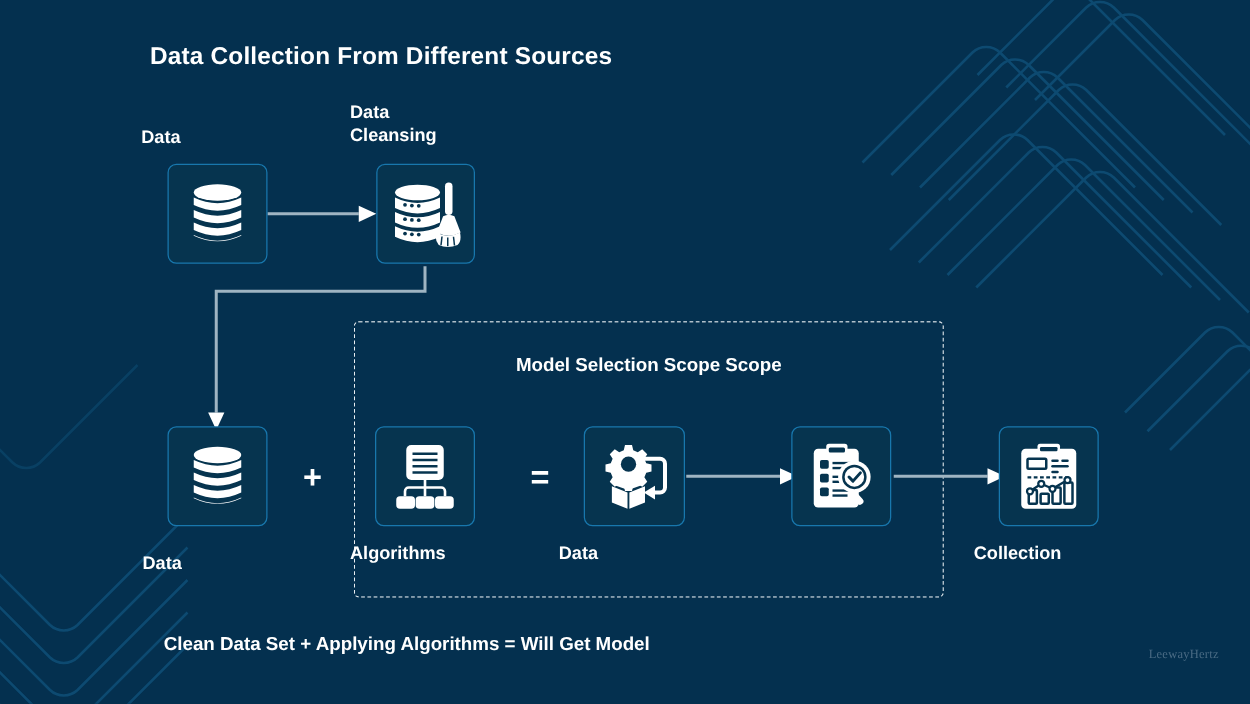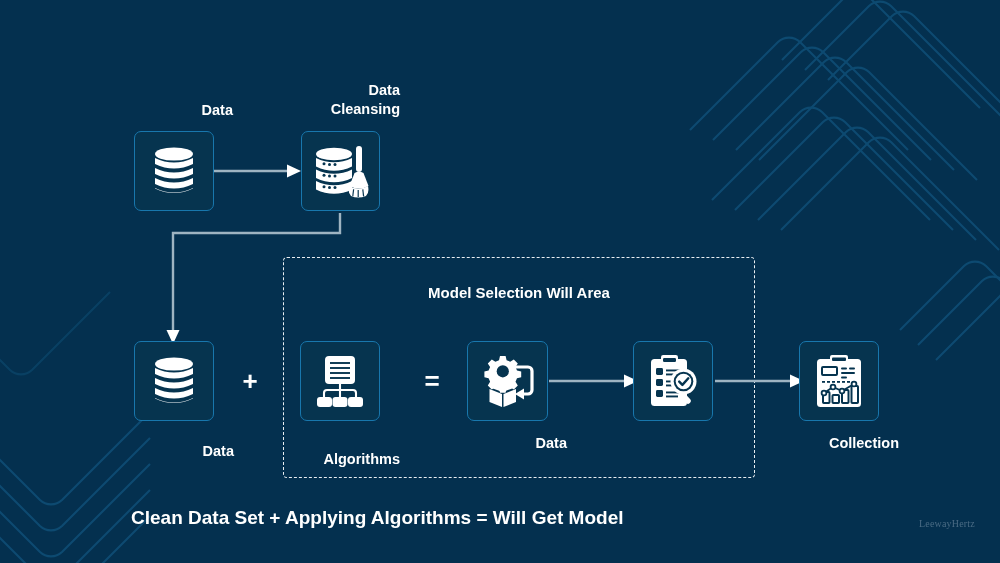--- a/index.html
+++ b/index.html
@@ -29,21 +29,21 @@
     border-radius:7px;
     background:#083css;
     background:#06344f;
     box-sizing:border-box;
     display:flex;align-items:center;justify-content:center;
   }
   .node svg{display:block;}
 
   
   .cap{
-    position:absolute;text-align:right;
+    position:absolute;text-align:left;
     font-size:14.5px;font-weight:bold;color:#ffffff;
     line-height:19px;white-space:pre-line;
   }
   .cap-top{font-size:14.5px;}
 
   
   .op{
     position:absolute;font-size:26px;font-weight:bold;color:#ffffff;
     text-align:center;line-height:1;
   }
@@ -57,21 +57,21 @@
   }
   .scope-label{
     position:absolute;
     font-size:15px;font-weight:bold;color:#ffffff;
     text-align:center;white-space:nowrap;
   }
 
   
   .footer{
     position:absolute;left:131px;top:507px;
-    font-size:19px;font-weight:bold;color:#ffffff;white-space:nowrap;
+    font-size:15px;font-weight:bold;color:#ffffff;white-space:nowrap;
   }
   .watermark{
     position:absolute;right:25px;top:518px;
     font-family:"Liberation Serif", serif;
     font-size:10px;color:#4a6b84;letter-spacing:.2px;white-space:nowrap;
   }
   .connectors{position:absolute;left:0;top:0;width:1000px;height:563px;pointer-events:none;}
 </style>
 </head>
 <body>
@@ -116,23 +116,24 @@
         <path d="M-40,498 L40,578 A16,16 0 0 0 62,578 L150,490"></path>
         <path d="M-40,524 L40,604 A16,16 0 0 0 62,604 L150,516"></path>
       </g>
 
       <g opacity="0.6">
         <path d="M-60,300 L10,370 A16,16 0 0 0 32,370 L110,292"></path>
       </g>
     </g>
   </svg>
 
+  <div class="title">Data Collection From Different Sources</div>
 
   <div class="scope" style="left:283px;top:257px;width:472px;height:221px;"></div>
-  <div class="scope-label" style="left:283px;top:284px;width:472px;">Model Selection Will Area</div>
+  <div class="scope-label" style="left:283px;top:284px;width:472px;">Model Selection Scope Scope</div>
 
   <svg class="connectors" viewBox="0 0 1000 563">
     <g stroke="#9fb4c2" stroke-width="2.4" fill="none">
 
       <line x1="214" y1="171" x2="287" y2="171"></line>
 
       <path d="M340,213 L340,233 L173,233 L173,330"></path>
 
       <line x1="549" y1="381" x2="624" y2="381"></line>
 
@@ -230,21 +231,21 @@
           <path d="M26,30 L26,36"></path>
           <path d="M10,43 L10,39 A3,3 0 0 1 13,36 L39,36 A3,3 0 0 1 42,39 L42,43"></path>
           <path d="M26,36 L26,43"></path>
         </g>
         <rect x="3" y="43" width="15" height="10" rx="3"></rect>
         <rect x="18.5" y="43" width="15" height="10" rx="3"></rect>
         <rect x="34" y="43" width="15" height="10" rx="3"></rect>
       </g>
     </svg>
   </div>
-  <div class="cap" style="left:280px;top:450px;width:120px;">Algorithms</div>
+  <div class="cap" style="left:280px;top:434px;width:120px;">Algorithms</div>
 
   <div class="op" style="left:414px;top:368px;width:36px;">=</div>
 
   <div class="node" style="left:467px;top:341px;width:81px;height:80px;">
     <svg width="56" height="54" viewBox="0 0 56 54">
       <g fill="#ffffff">
 
         <path d="M20,2 l5.6,0 l1,4.2 l3.6,1.5 l3.6,-2.3 l4,4 l-2.3,3.6 l1.5,3.6 l4.2,1 l0,5.6 l-4.2,1 l-1.5,3.6 l2.3,3.6 l-4,4 l-3.6,-2.3 l-3.6,1.5 l-1,4.2 l-5.6,0 l-1,-4.2 l-3.6,-1.5 l-3.6,2.3 l-4,-4 l2.3,-3.6 l-1.5,-3.6 l-4.2,-1 l0,-5.6 l4.2,-1 l1.5,-3.6 l-2.3,-3.6 l4,-4 l3.6,2.3 l3.6,-1.5 z"></path>
         <circle cx="22.8" cy="17.3" r="6.1" fill="#06344f"></circle>
 

